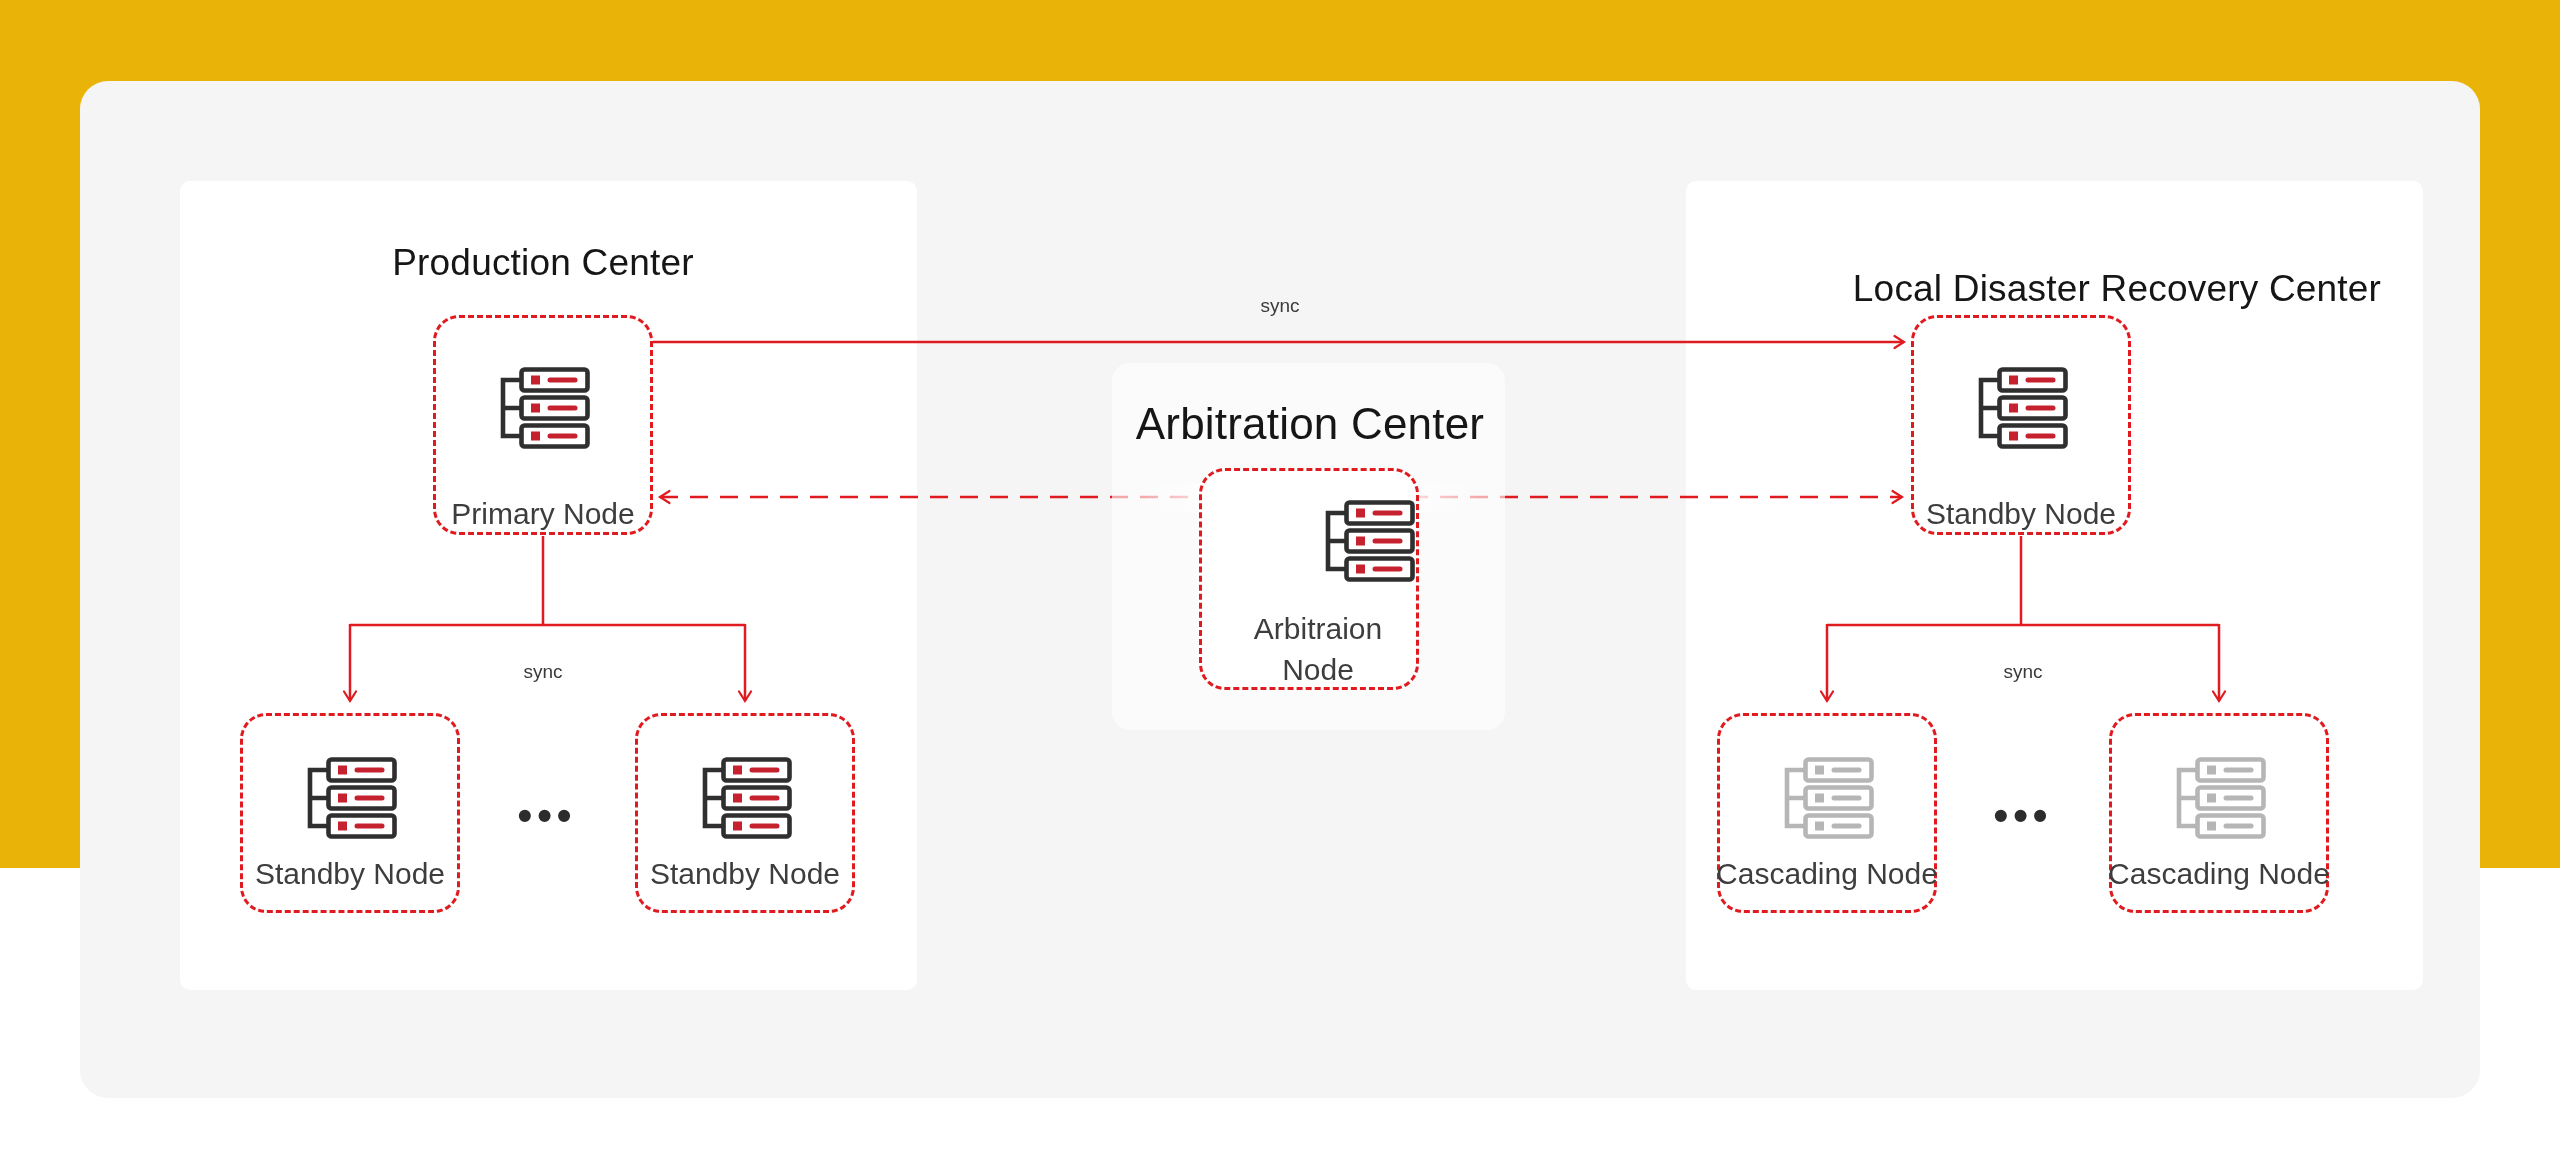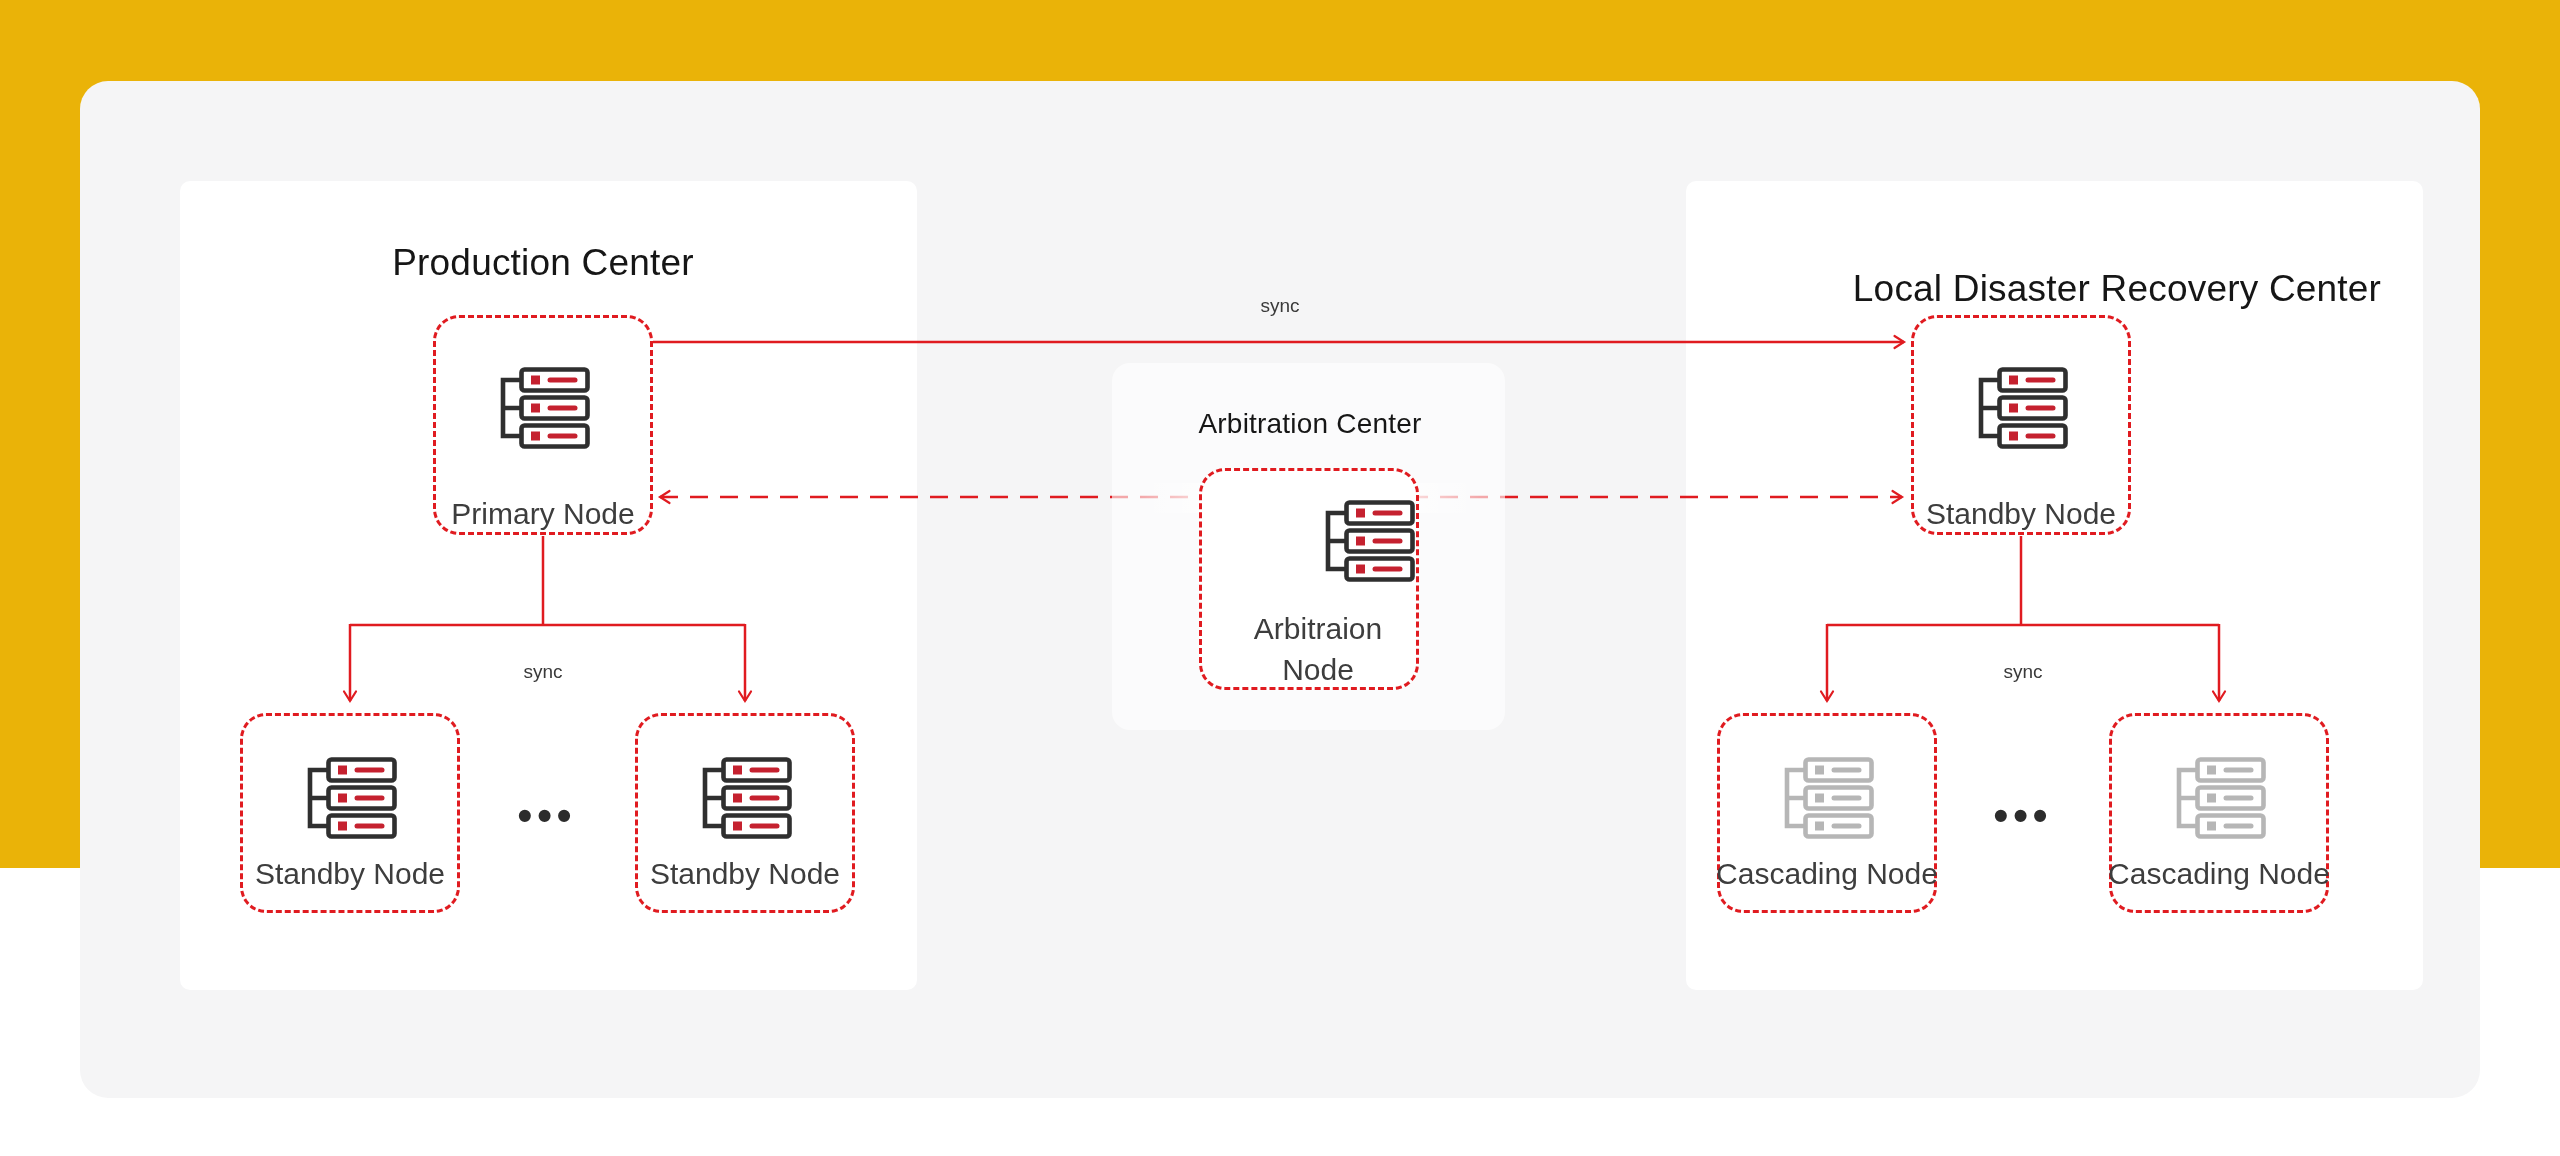--- a/index.html
+++ b/index.html
@@ -19,21 +19,21 @@
   .connectors{position:absolute;left:0;top:0;width:2560px;height:1156px;pointer-events:none;}
 
   .fade-strip{position:absolute;left:1140px;top:483px;width:340px;height:30px;
       background:linear-gradient(to right,rgba(255,255,255,0) 0%,rgba(255,255,255,0.85) 28%,
                  rgba(255,255,255,0.85) 72%,rgba(255,255,255,0) 100%);}
 
   .title{position:absolute;font-size:37px;font-weight:500;color:#161616;
        text-align:center;line-height:44px;letter-spacing:0.2px;}
   .title--production{left:243px;top:241px;width:600px;}
   .title--recovery{left:1767px;top:241px;width:700px;margin-top:26px;}
-  .title--arbitration{left:1010px;top:402px;width:600px;font-size:28px;}
+  .title--arbitration{left:1010px;top:402px;width:600px;font-size:44px;}
 
   .node{position:absolute;width:220px;box-sizing:border-box;background:#ffffff;
        border:3px dashed #e01b20;border-radius:26px;
        display:flex;flex-direction:column;align-items:center;}
   .node--lg{height:220px;padding-top:49px;gap:32px;justify-content:space-between;}
   .node--sm{height:200px;padding-top:41px;gap:18px;}
   .node--arb{height:222px;padding-top:29px;gap:27px;align-items:flex-end;}
 
   .srv{width:96px;height:82px;color:#2f2f2f;--accent:#c5212f;flex:0 0 auto;}
   .node--gray .srv{color:#b6b6b6;--accent:#b6b6b6;}

